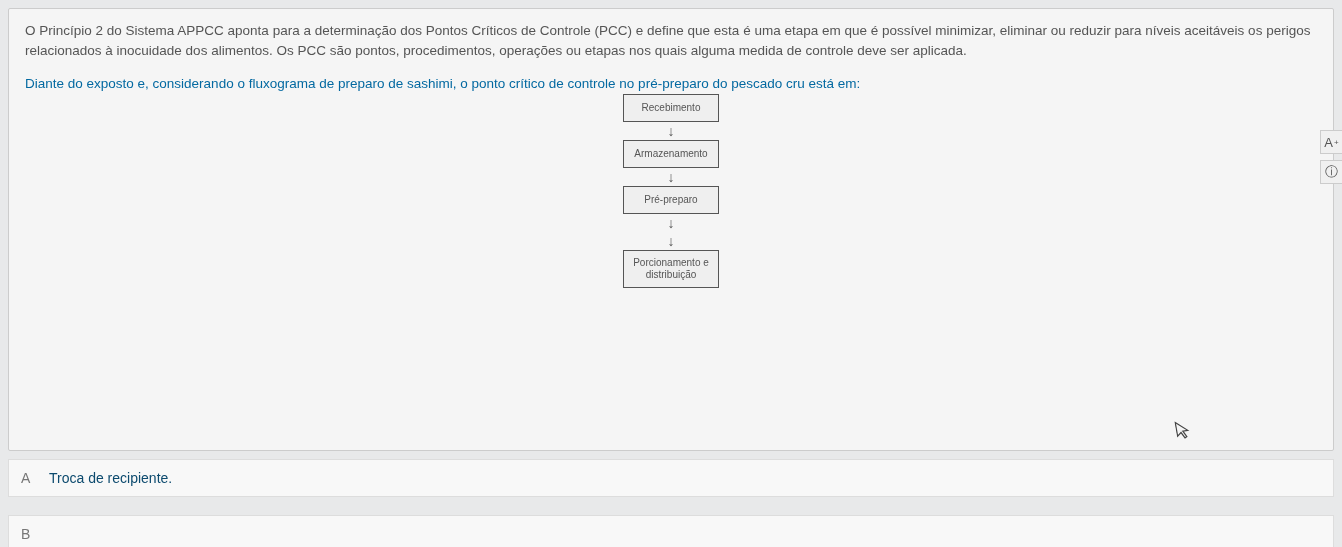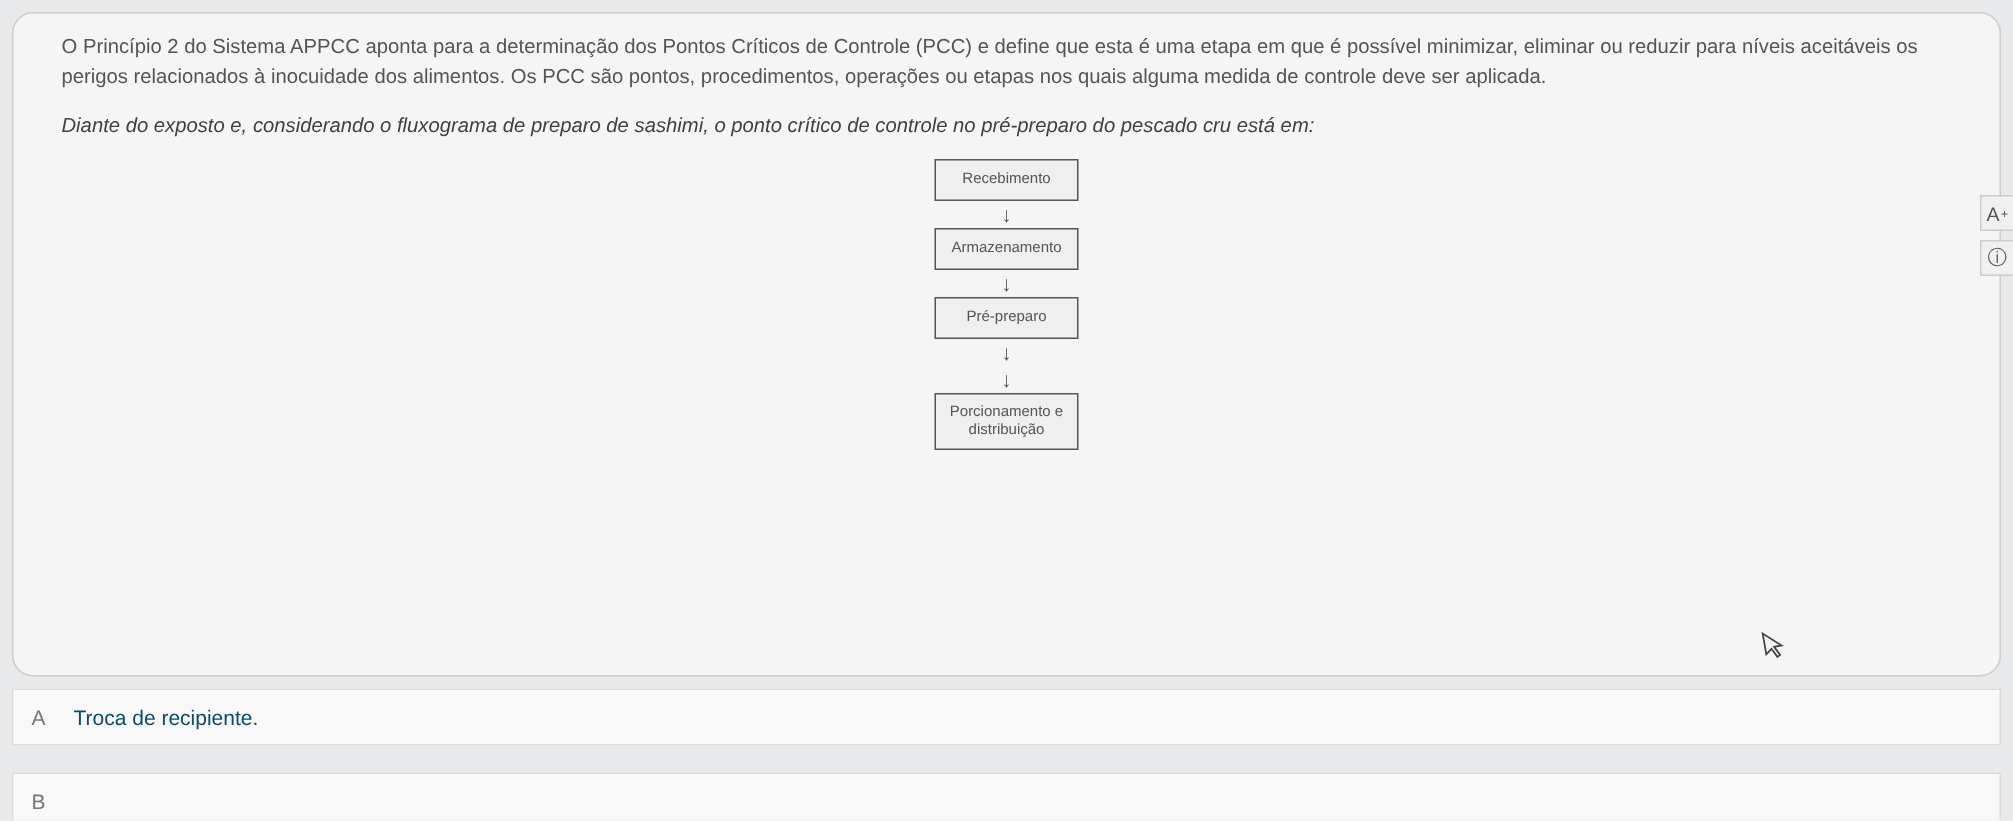--- a/index.html
+++ b/index.html
@@ -8,42 +8,41 @@
     background: #e8e9ea;
     width: 1342px;
     height: 547px;
     overflow: hidden;
     position: relative;
   }
   .main-container {
     background: #f5f5f5;
     margin: 8px;
     border: 1px solid #ccc;
-    border-radius: 14px;
-    padding: 12px 32px;
+    border-radius: 2px;
+    padding: 12px 16px;
     height: 443px;
     overflow: hidden;
   }
   .question-text {
     color: #555;
     font-size: 13.5px;
     line-height: 1.5;
     margin-bottom: 12px;
   }
   .question-prompt {
-    color: #404040;
+    color: #0369a1;
     font-size: 13.5px;
     line-height: 1.5;
-    font-style: italic;
   }
   .flowchart {
     display: flex;
     flex-direction: column;
     align-items: center;
-    margin: 12px auto;
+    margin: 0 auto;
     width: 100%;
   }
   .flow-box {
     border: 1px solid #555;
     background: #efefef;
     color: #555;
     font-size: 10px;
     text-align: center;
     padding: 6px 8px;
     width: 96px;

